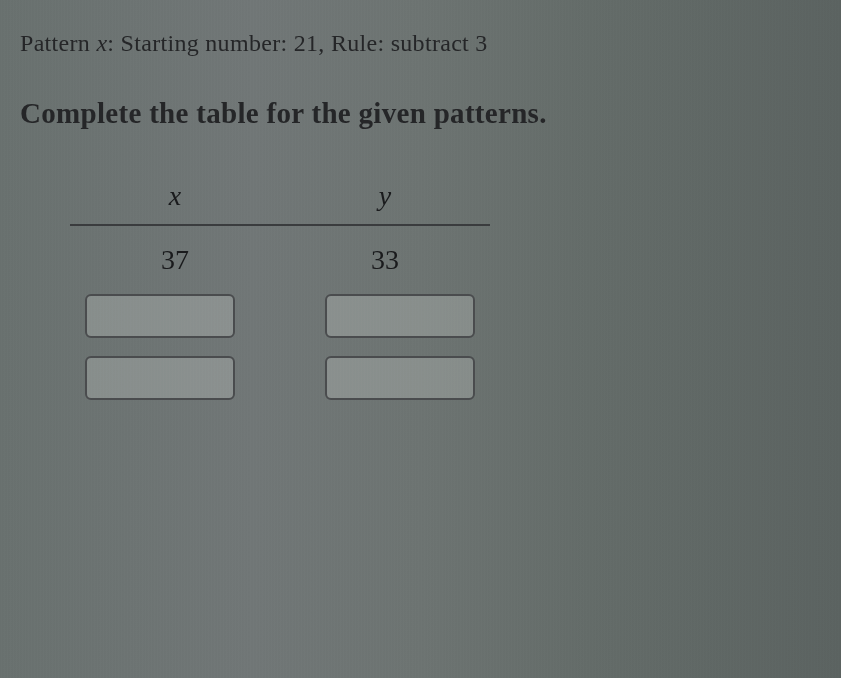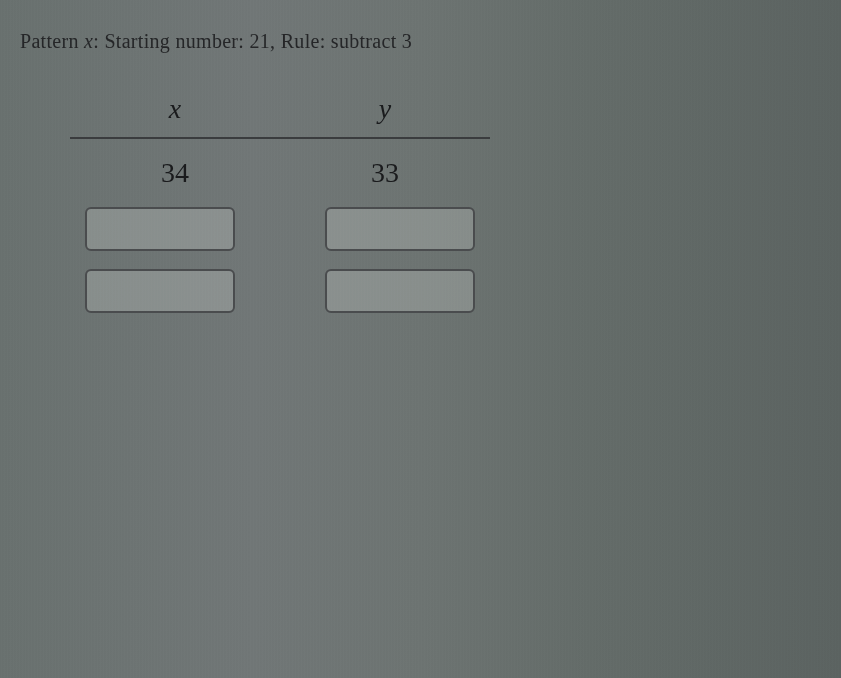--- a/index.html
+++ b/index.html
@@ -35,21 +35,21 @@
       z-index: 1;
     }
     
     .line1 {
       font-size: 30px;
       margin-bottom: 40px;
       letter-spacing: 0.3px;
     }
     
     .pattern-line {
-      font-size: 20px;
+      font-size: 24px;
       margin-bottom: 40px;
       letter-spacing: 0.3px;
     }
     
     .var {
       font-style: italic;
       font-family: 'Times New Roman', serif;
     }
     
     .bold-line {
@@ -114,28 +114,29 @@
 </head>
 <body>
 
 <div class="content">
 
   <p class="pattern-line">
     <span>Pattern </span><span class="var">x</span><span>: Starting number: 21, Rule: subtract 3</span>
   </p>
 
 
+  <p class="bold-line">Complete the table for the given patterns.</p>
 
   <div class="table-container">
     <div class="table-header">
       <div class="col">x</div>
       <div class="col">y</div>
     </div>
     <div class="table-row">
-      <div class="col">34</div>
+      <div class="col">37</div>
       <div class="col">33</div>
     </div>
     <div class="table-row">
       <div class="col col-left">
         <span class="input-box"></span>
       </div>
       <div class="col col-right">
         <span class="input-box"></span>
       </div>
     </div>

